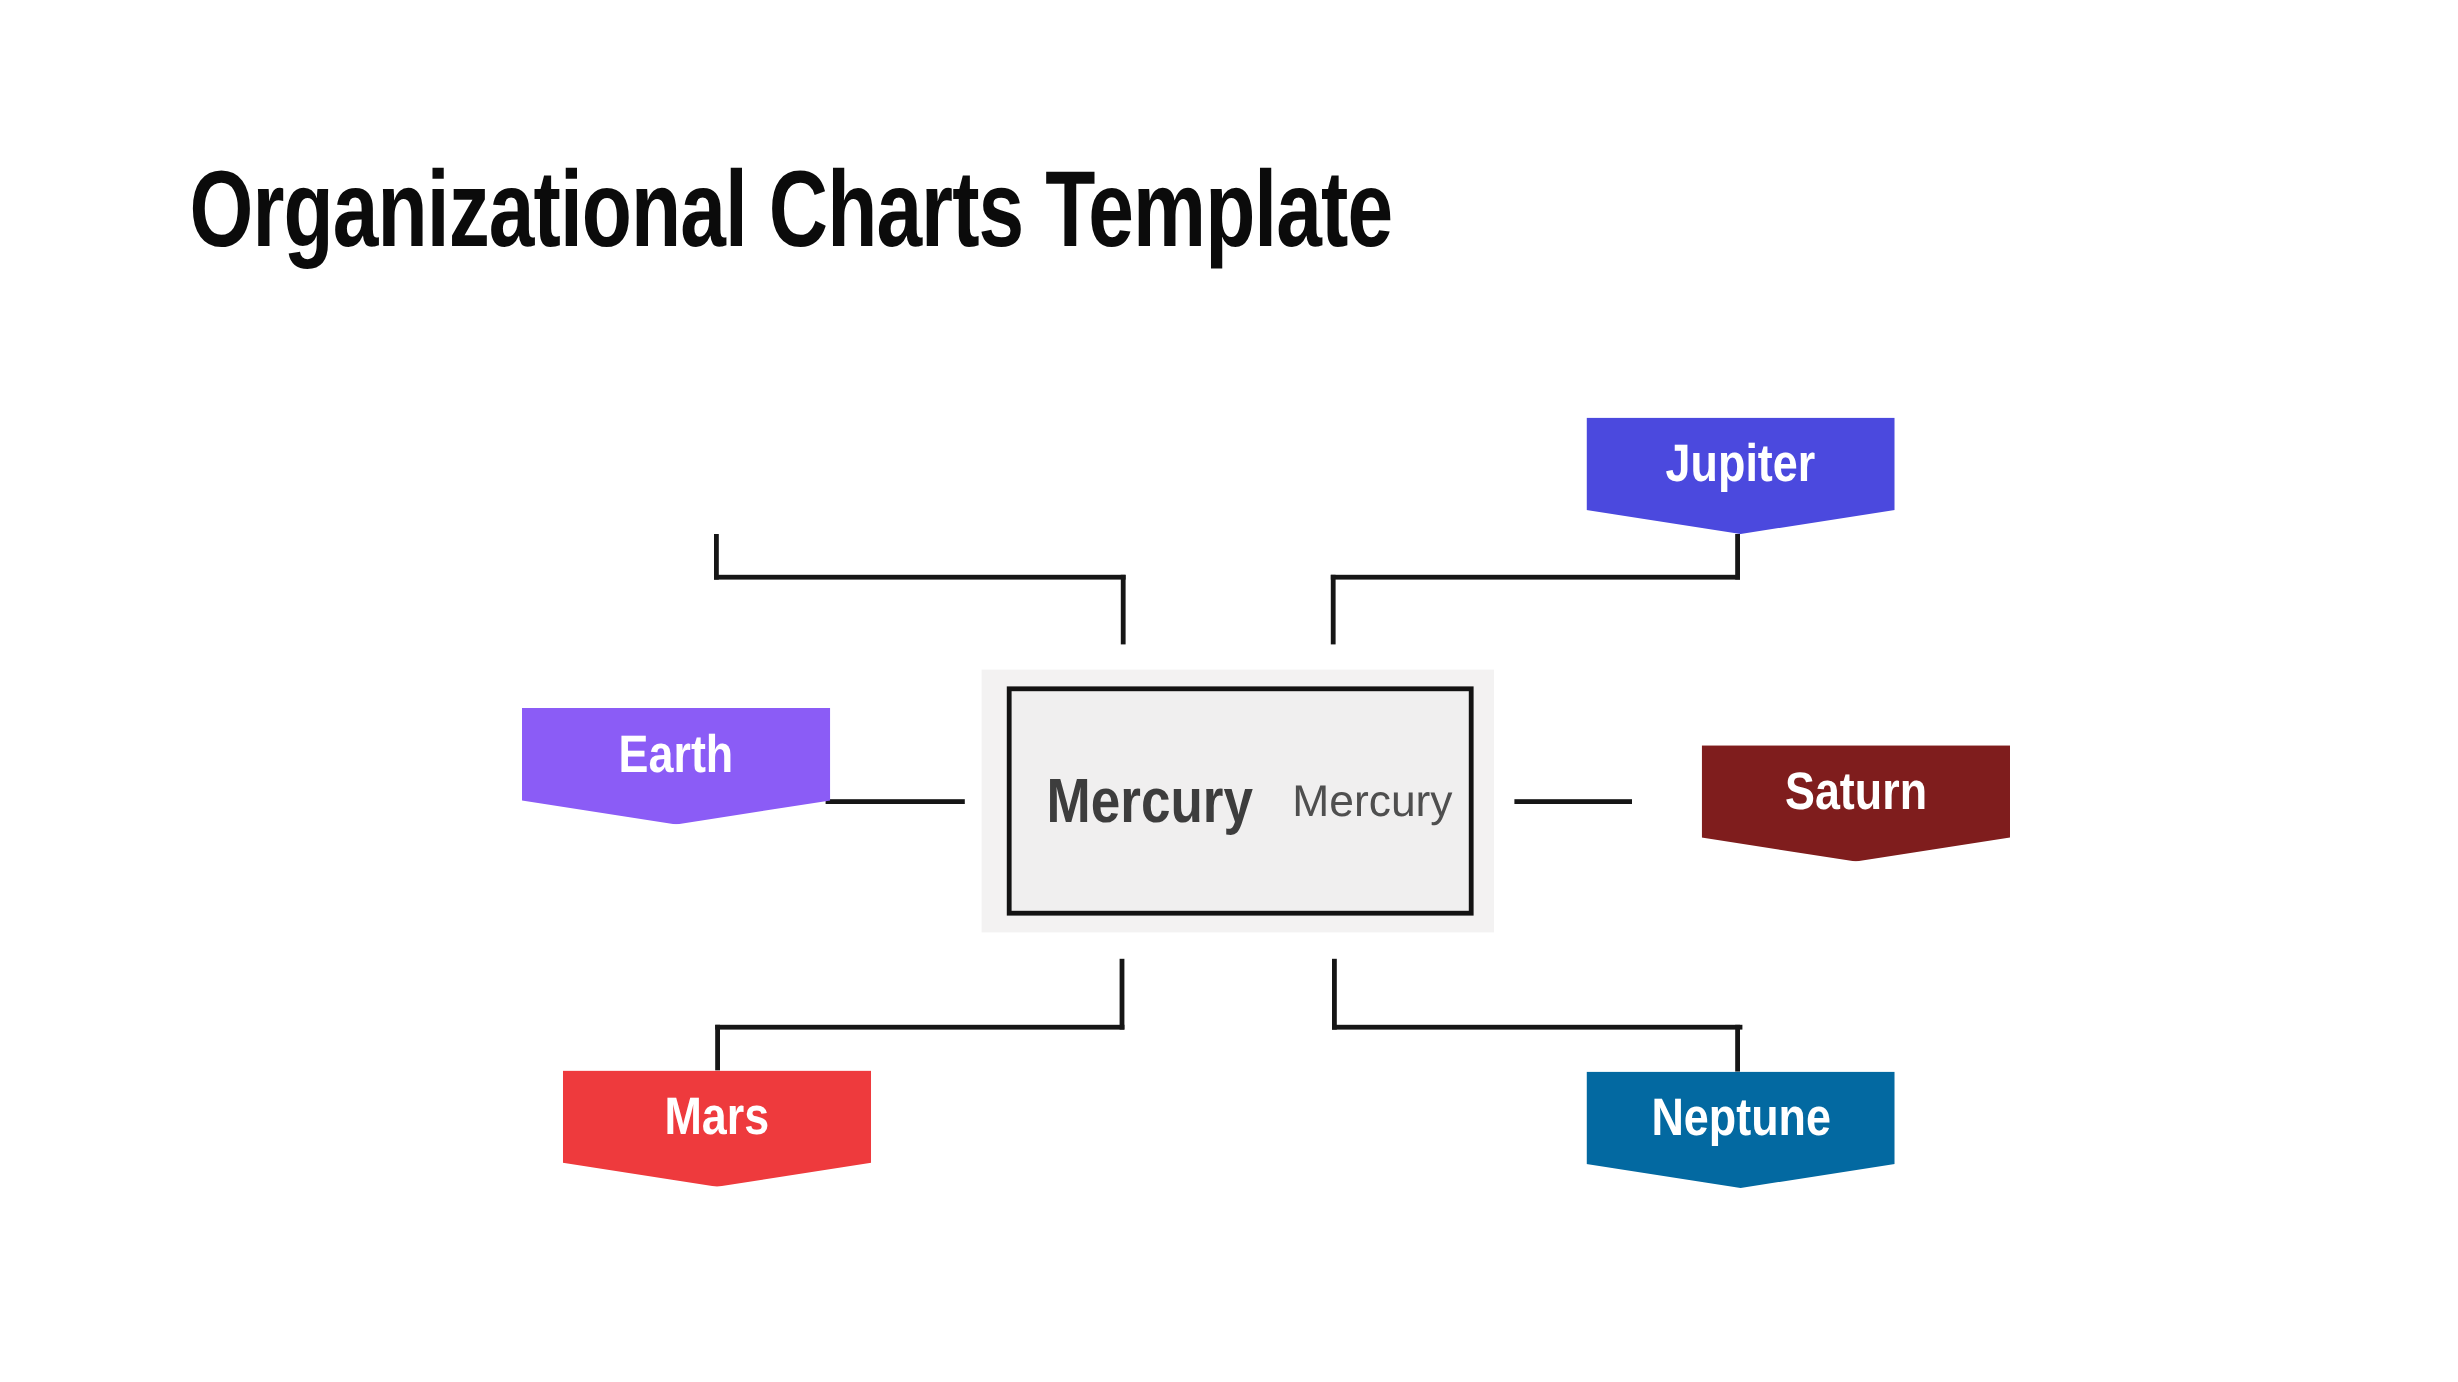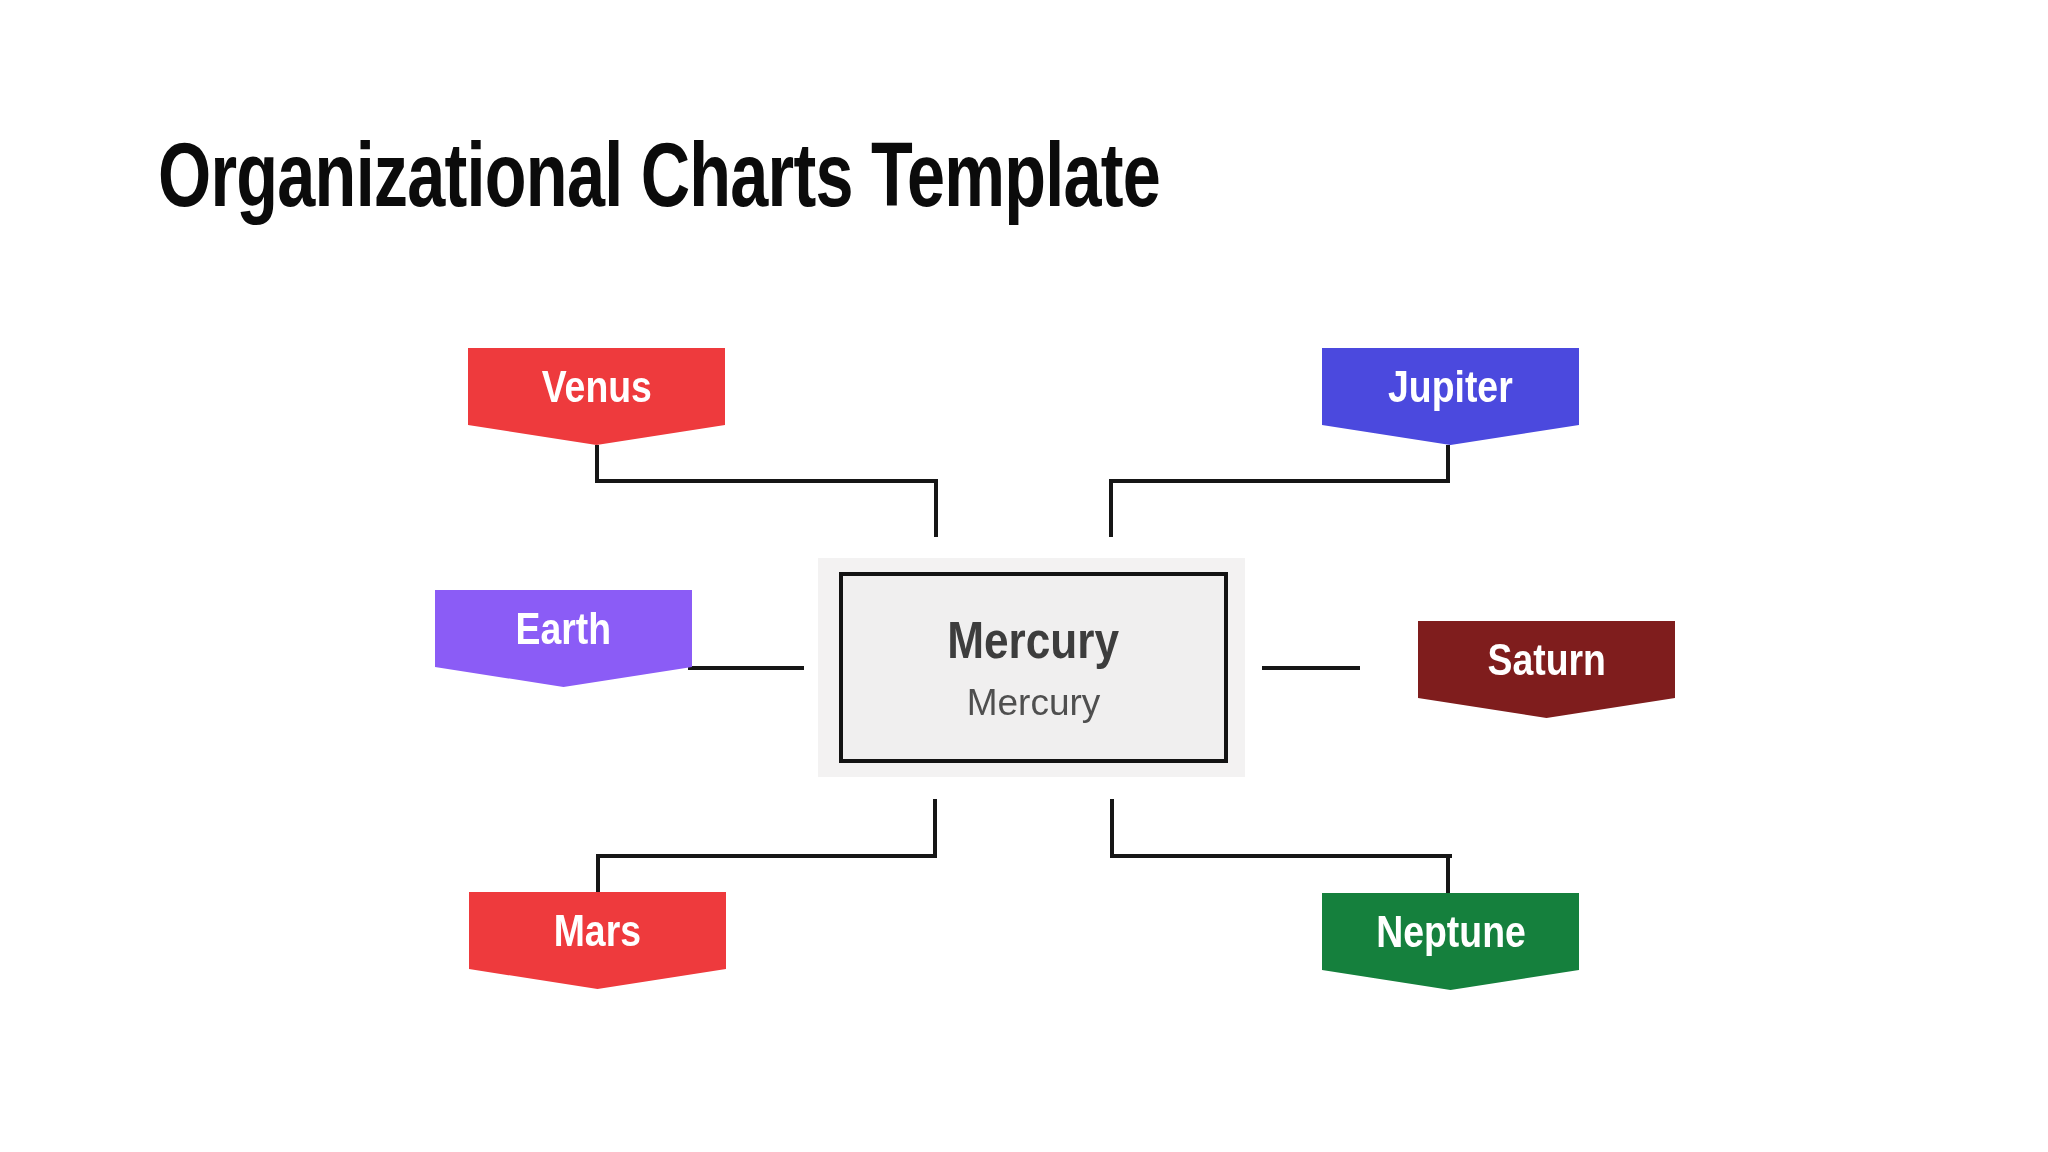--- a/index.html
+++ b/index.html
@@ -62,21 +62,21 @@
   }
   .center-box {
     position: absolute;
     left: 21px;
     top: 14px;
     right: 17px;
     bottom: 14px;
     border: 4px solid #131313;
     background: #f0efef;
     display: flex;
-    flex-direction: column;
+    flex-direction: row;
     align-items: center;
     justify-content: center;
     gap: 18px;
   }
   .center-name {
     color: #3d3d3d;
     font-size: 52px;
     font-weight: 700;
     line-height: 1;
     white-space: nowrap;
@@ -114,25 +114,20 @@
   <div class="line" style="left:1262px;top:666px;width:98px;height:4px"></div>
 
   <div class="line" style="left:933px;top:799px;width:4px;height:59px"></div>
   <div class="line" style="left:596px;top:854px;width:341px;height:4px"></div>
   <div class="line" style="left:596px;top:854px;width:4px;height:38px"></div>
 
   <div class="line" style="left:1110px;top:799px;width:4px;height:59px"></div>
   <div class="line" style="left:1110px;top:854px;width:342px;height:4px"></div>
   <div class="line" style="left:1446px;top:854px;width:4px;height:39px"></div>
 
-  <div class="banner" style="left: 468px; top: 348px; background-color: rgb(238, 58, 61);">
-    <div class="label-wrap">
-      <span class="banner-label">Venus</span>
-    </div>
-  </div>
 
   <div class="banner" style="left: 1322px; top: 348px; background-color: rgb(75, 73, 222);">
     <div class="label-wrap">
       <span class="banner-label">Jupiter</span>
     </div>
   </div>
 
   <div class="banner" style="left: 435px; top: 590px; background-color: #8b5cf6;">
     <div class="label-wrap">
       <span class="banner-label">Earth</span>
@@ -144,21 +139,21 @@
       <span class="banner-label">Saturn</span>
     </div>
   </div>
 
   <div class="banner" style="left: 469px; top: 892px; background-color: rgb(238, 58, 61); text-align: right;">
     <div class="label-wrap">
       <span class="banner-label">Mars</span>
     </div>
   </div>
 
-  <div class="banner" style="left: 1322px; top: 893px; background-color: #15803d;">
+  <div class="banner" style="left: 1322px; top: 893px; background-color: #0369a1;">
     <div class="label-wrap">
       <span class="banner-label">Neptune</span>
     </div>
   </div>
 
   <div class="center-panel">
     <div class="center-box">
       <span class="center-name">Mercury</span>
       <span class="center-role">Mercury</span>
     </div>

